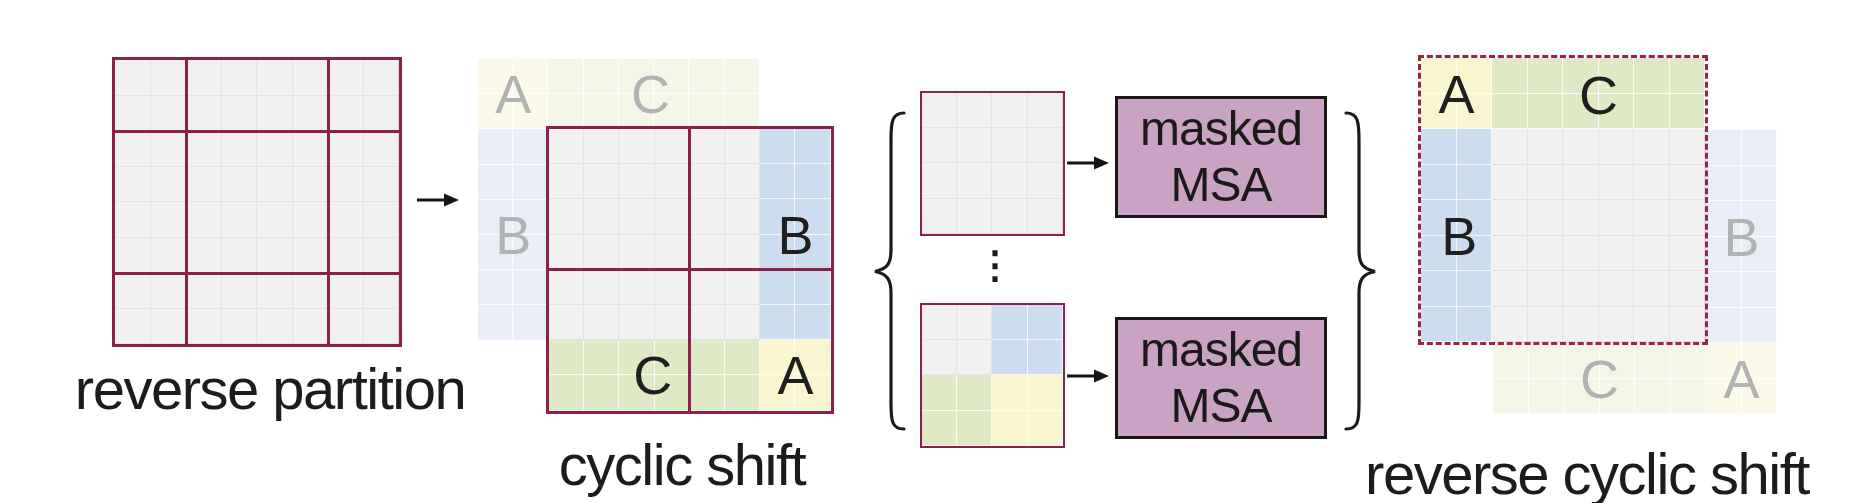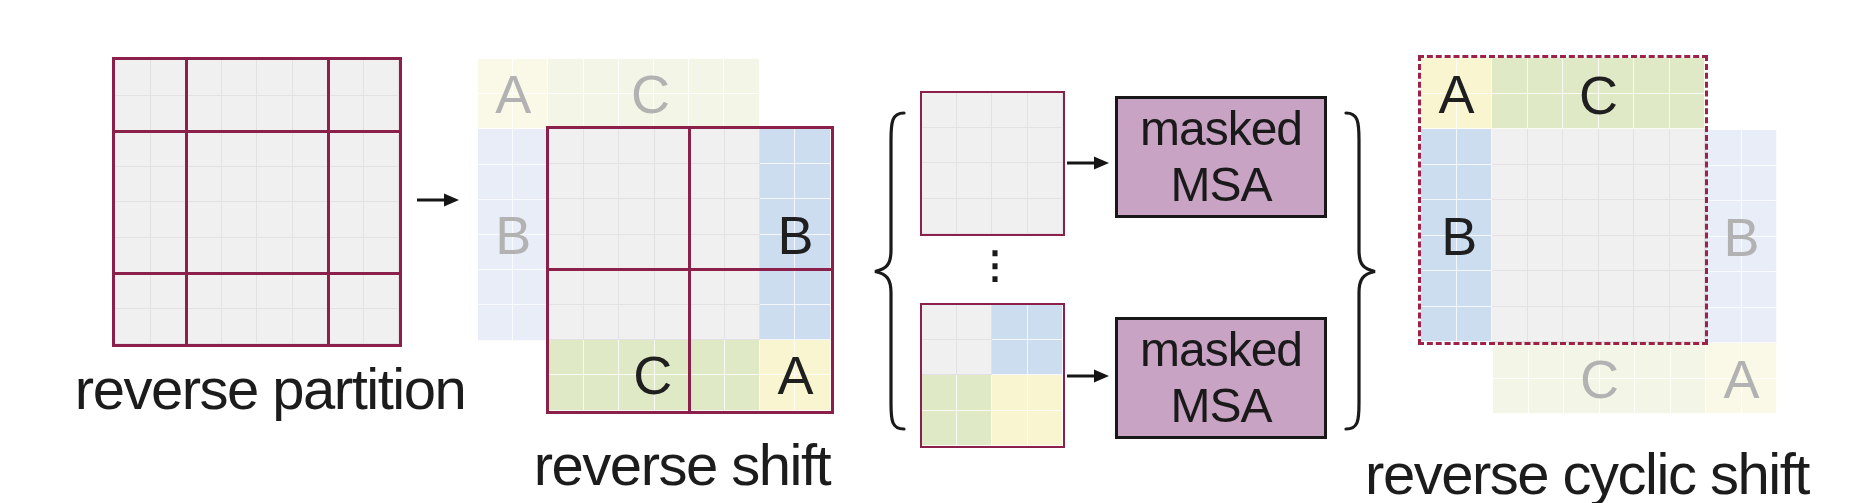--- a/index.html
+++ b/index.html
@@ -46,21 +46,21 @@
     color:rgba(148,148,142,0.62);
     white-space:nowrap;
   }
 </style>
 </head>
 <body>
 
 <div id="canvas">
 
   <div class="lbl" style="left:30px;top:357px;width:480px;">reverse partition</div>
-  <div class="lbl" style="left:532px;top:433px;width:300px;">reverse shift</div>
+  <div class="lbl" style="left:532px;top:433px;width:300px;">cyclic shift</div>
   <div class="lbl" style="left:1327px;top:442px;width:520px;">reverse cyclic shift</div>
 
   <svg class="arrow" style="left:416px;top:192px;" width="44" height="16">
     <line x1="1" y1="8" x2="30" y2="8" stroke="#151515" stroke-width="3"></line>
     <polygon points="28,1.5 43,8 28,14.5" fill="#151515"></polygon>
   </svg>
   <svg class="arrow" style="left:1066px;top:155px;" width="44" height="16">
     <line x1="1" y1="8" x2="30" y2="8" stroke="#151515" stroke-width="3"></line>
     <polygon points="28,1.5 43,8 28,14.5" fill="#151515"></polygon>
   </svg>

